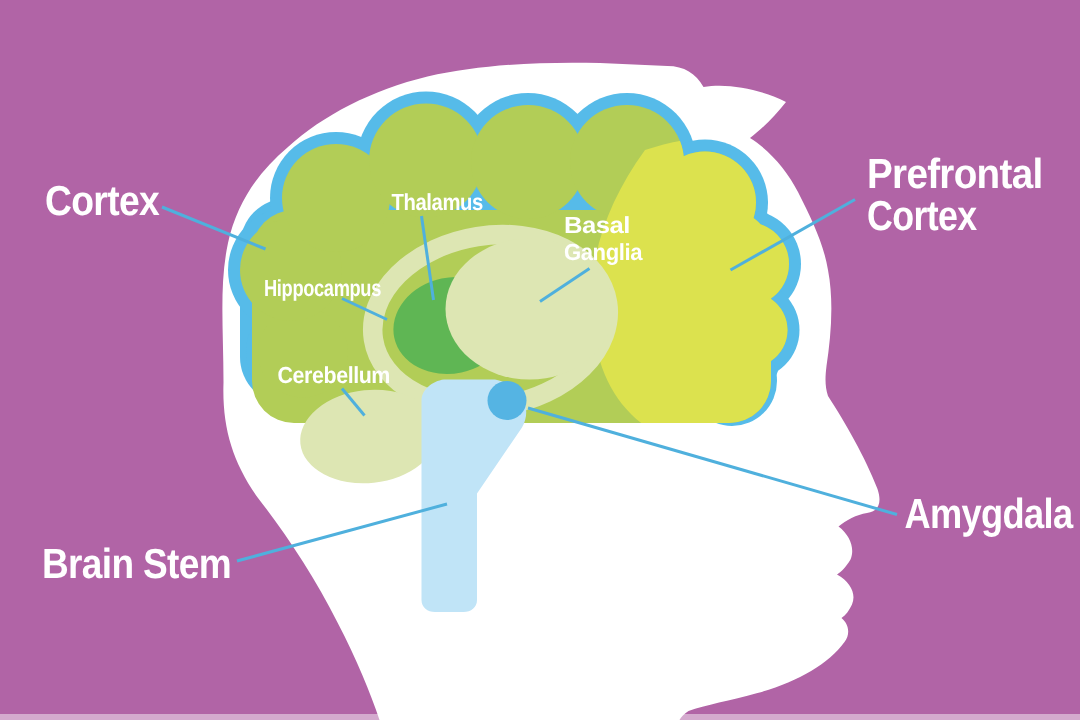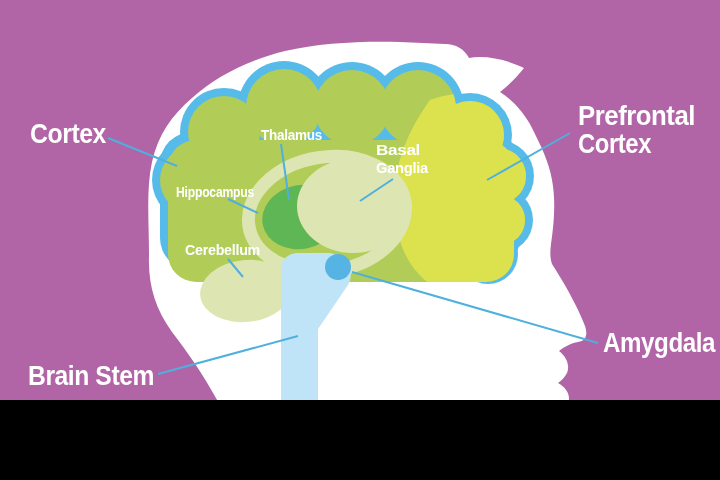--- a/index.html
+++ b/index.html
@@ -1,16 +1,16 @@
 <!DOCTYPE html>
 <html><head>
 <meta charset="utf-8">
 <style>
   html,body{margin:0;padding:0;background:#000;}
-  .stage{width:720px;height:400px;position:relative;overflow:hidden;}
+  .stage{width:720px;height:480px;position:relative;overflow:hidden;}
   svg{display:block;}
   text{font-family:"Liberation Sans","DejaVu Sans",sans-serif;font-weight:bold;fill:#ffffff;}
   .lbl-big{font-size:28px;letter-spacing:-0.5px;}
   .lbl-small{font-size:15.5px;letter-spacing:-0.3px;}
 </style>
 </head>
 <body>
 
 <div class="stage">
 <svg width="720" height="480" viewBox="0 0 720 480">

